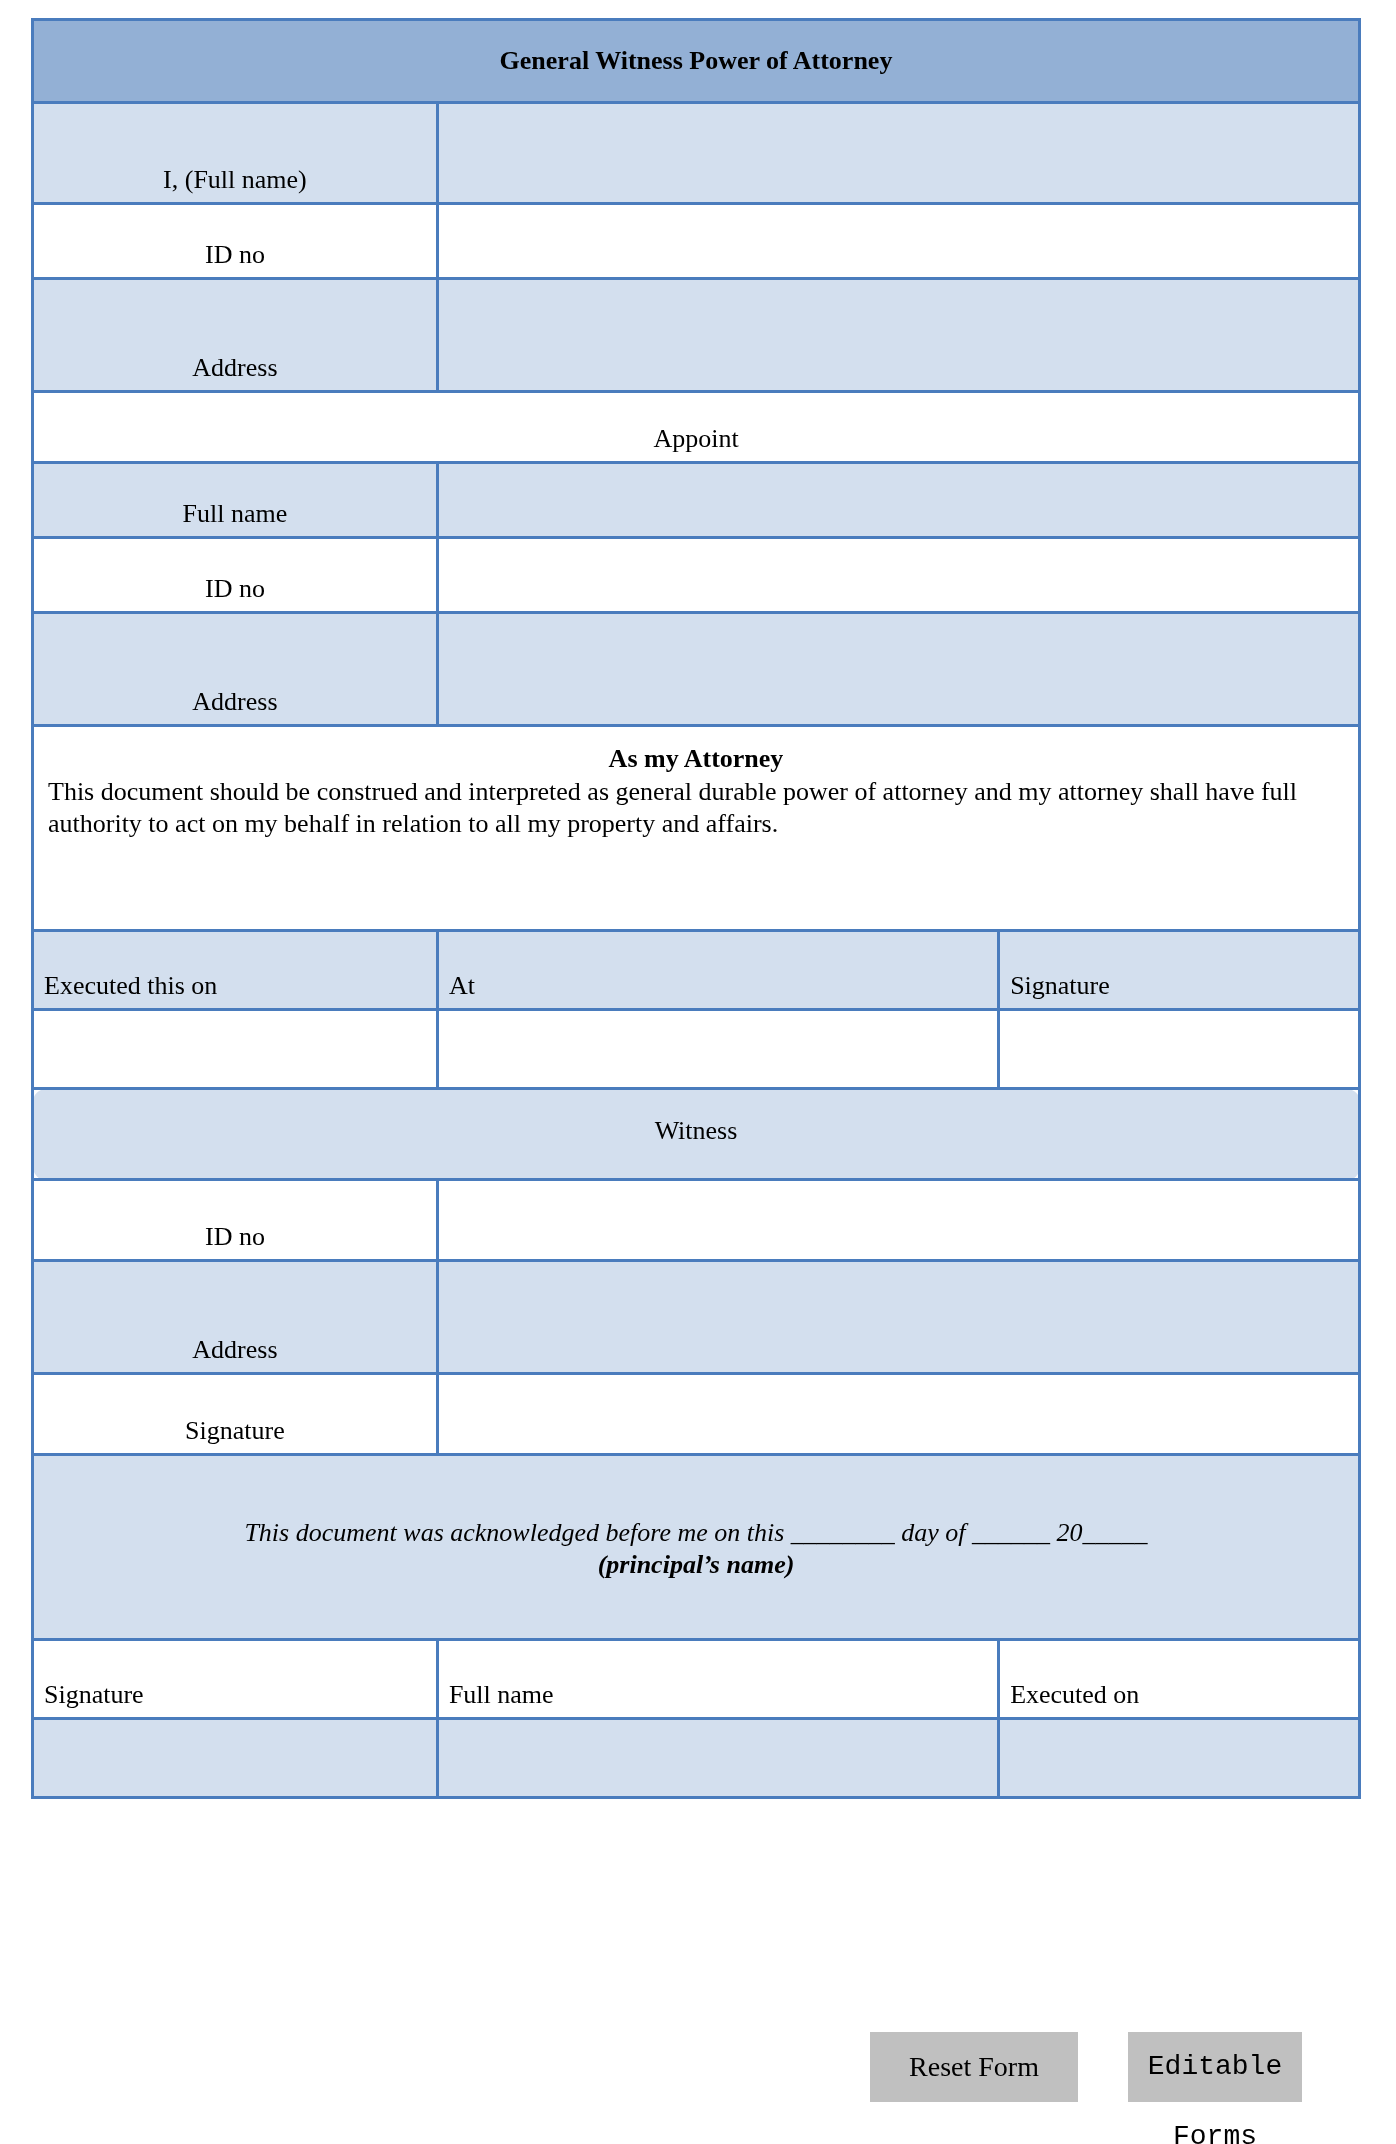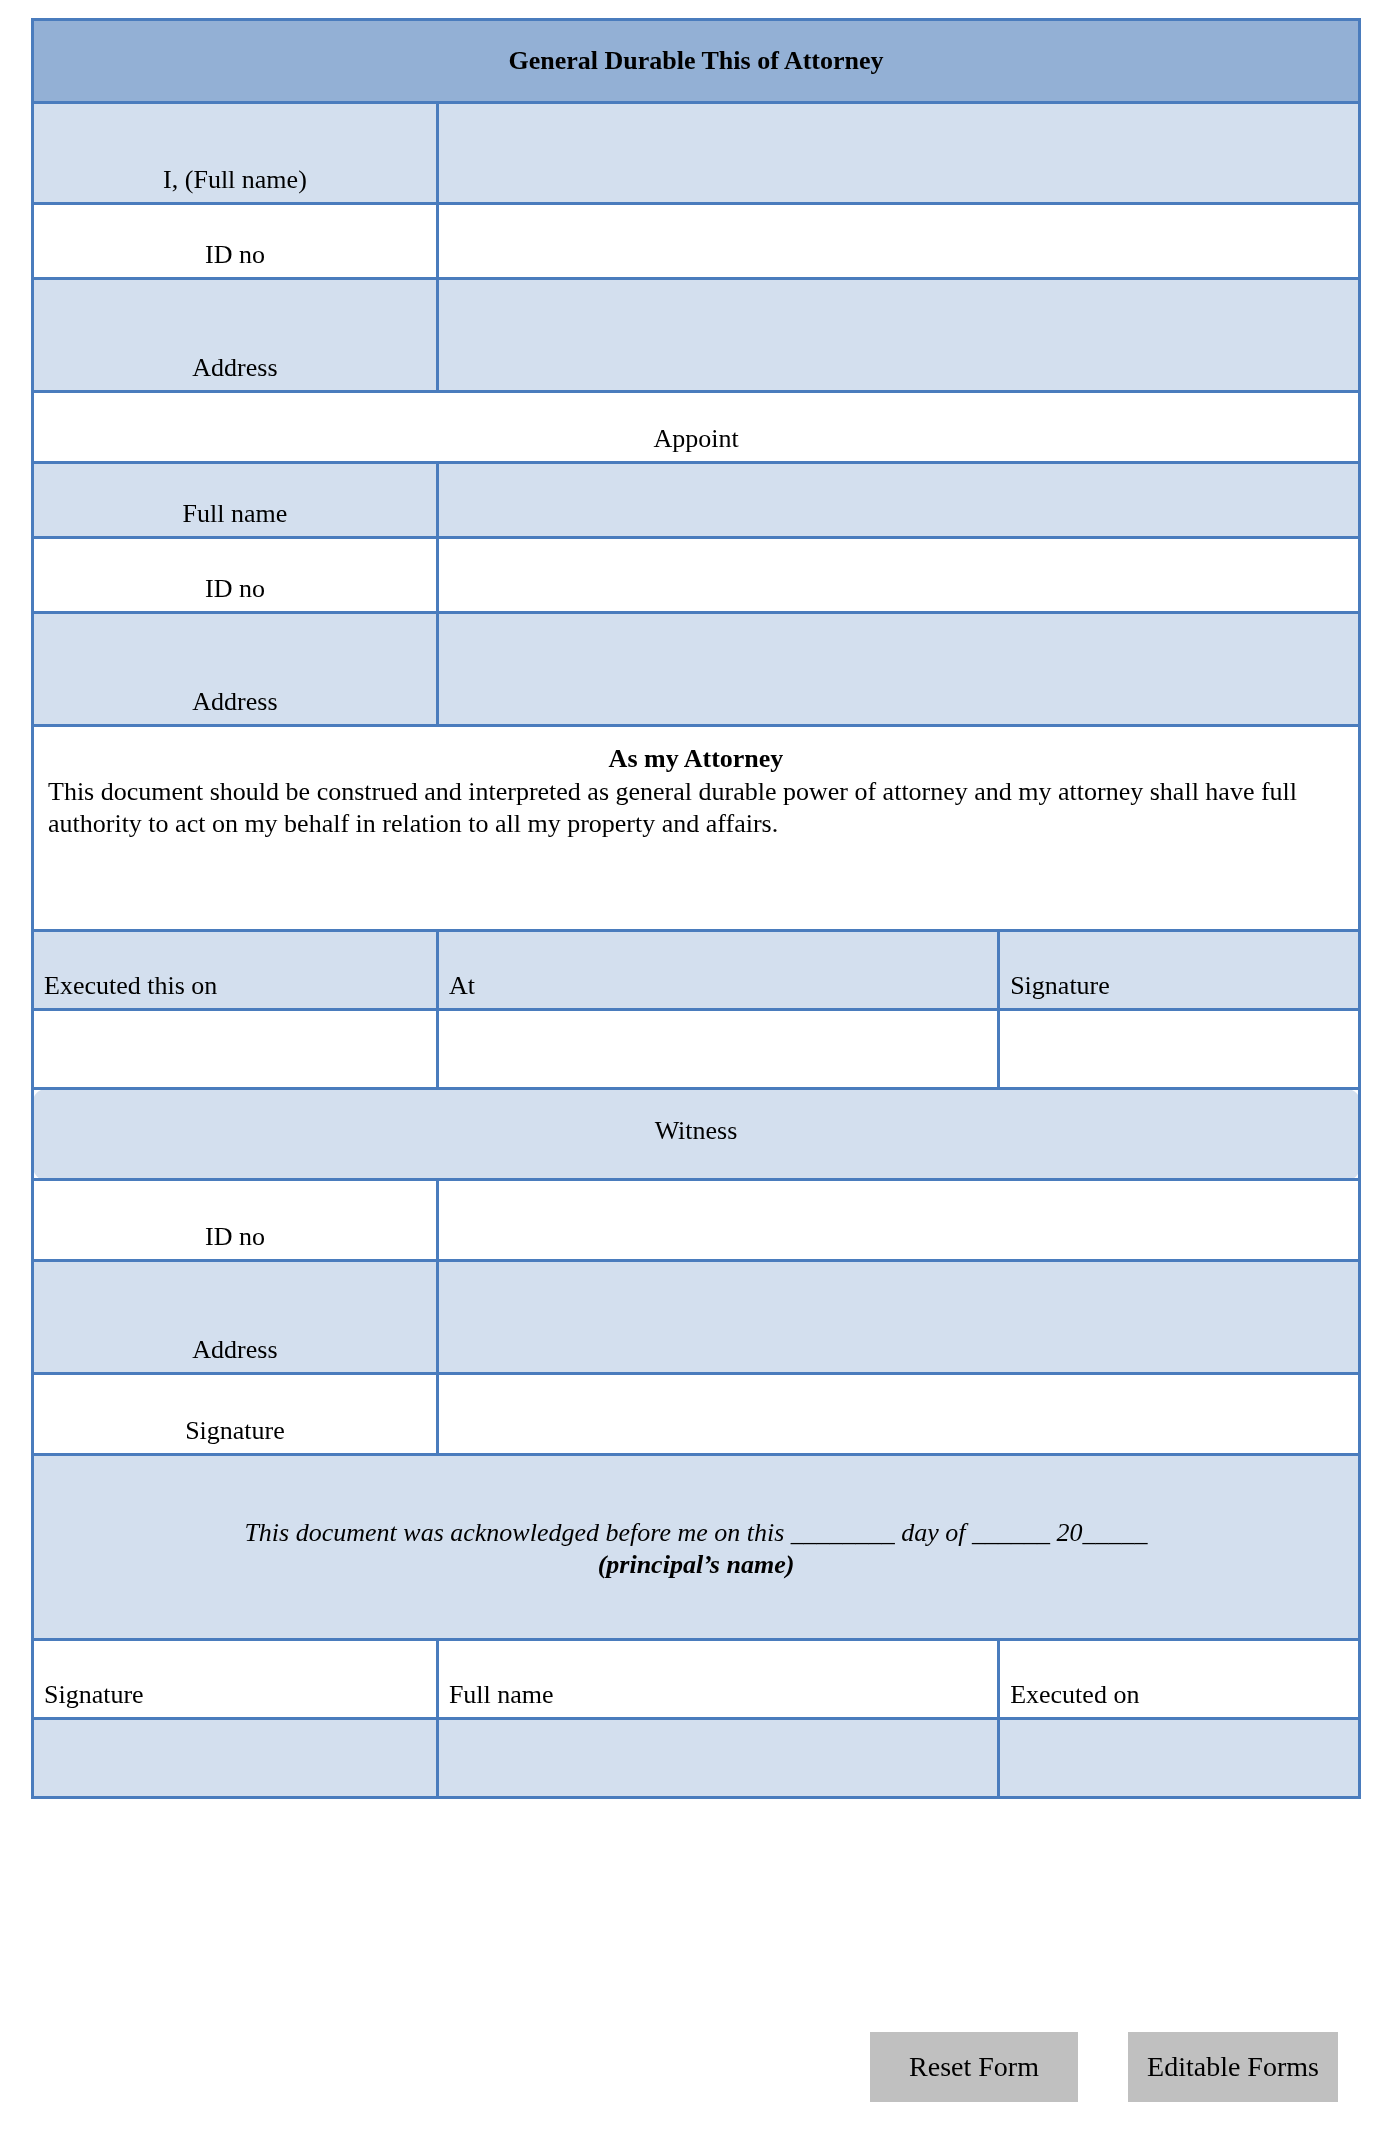--- a/index.html
+++ b/index.html
@@ -136,39 +136,39 @@
     color: #000000;
     font-family: "Liberation Serif", "DejaVu Serif", serif;
     font-size: 28px;
     text-align: center;
     line-height: 70px;
     cursor: pointer;
     padding: 0;
     margin-left: 42px;
   }
   #btn-reset  { left: 828px; width: 208px; height: 70px; }
-  #btn-edit   { left: 1086px; width: 210px; height: 70px; }
+  #btn-edit   { left: 1086px; width: 174px; height: 70px; font-family: Liberation Mono, monospace; }
 </style>
 </head>
 <body>
 
 <div class="page">
 
   <div class="form-wrap">
     <table class="poa">
       <colgroup>
         <col style="width:404px">
         <col style="width:234px">
         <col style="width:326px">
         <col style="width:360px">
       </colgroup>
       <tbody>
 
         <tr>
-          <td class="title-cell" colspan="4">General Durable This of Attorney</td>
+          <td class="title-cell" colspan="4">General Witness Power of Attorney</td>
         </tr>
 
         <tr class="row-tall">
           <td class="lbl blue">I, (Full name)</td>
           <td class="val blue" colspan="3"></td>
         </tr>
 
         <tr class="row-mid">
           <td class="lbl white">ID no</td>
           <td class="val white" colspan="3"></td>

